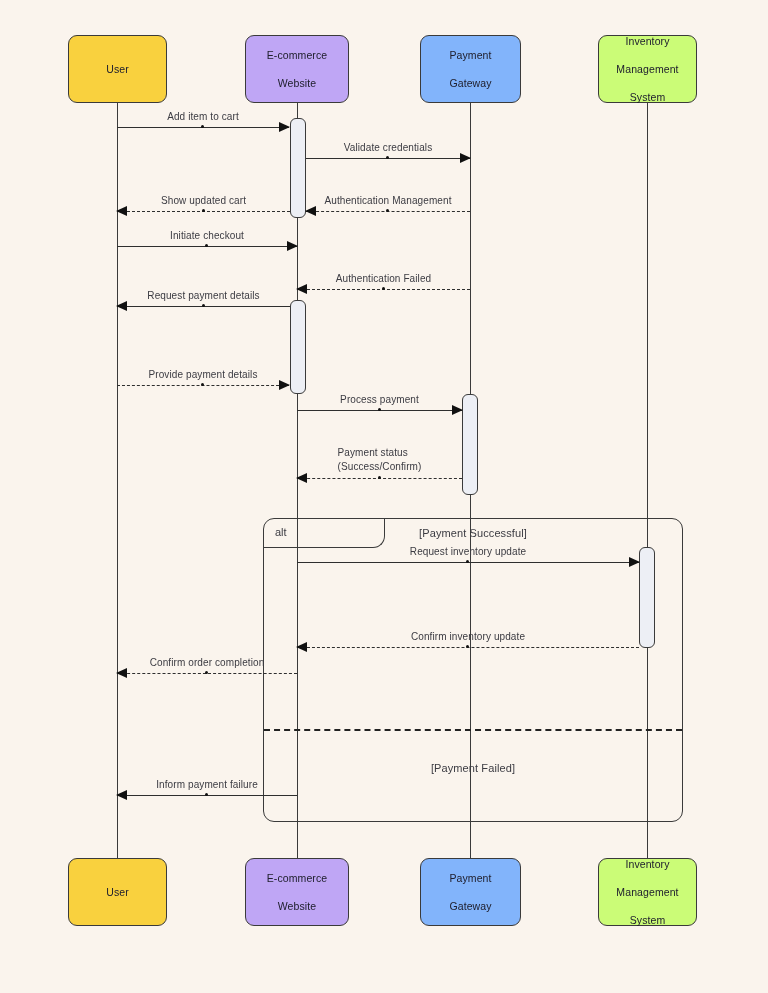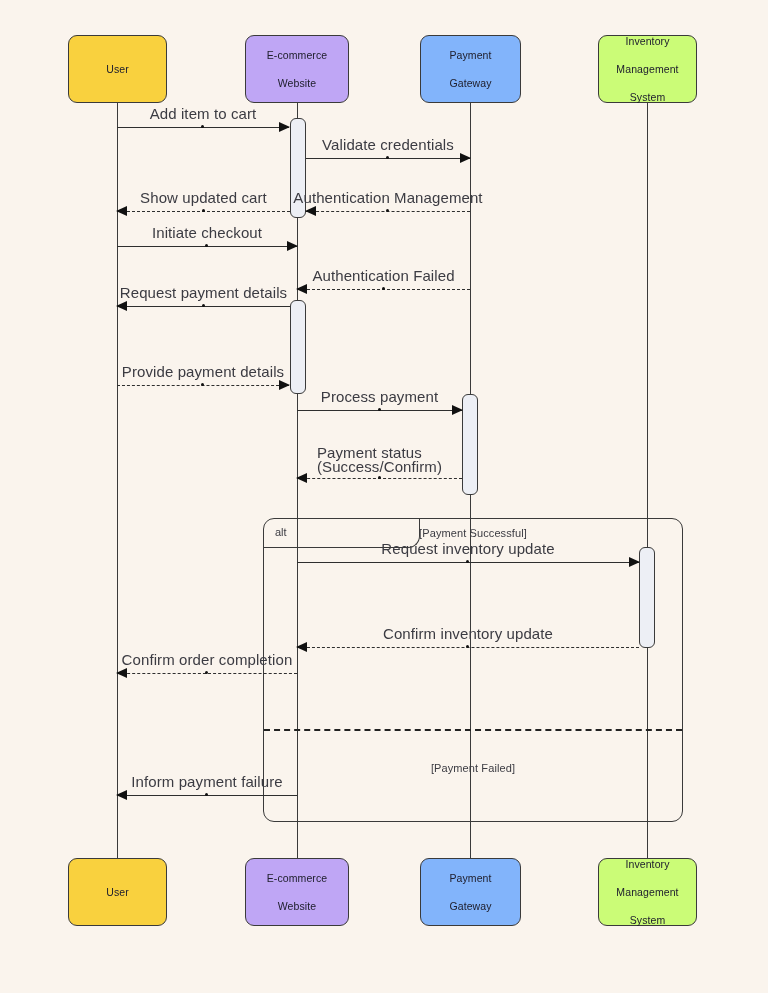--- a/index.html
+++ b/index.html
@@ -61,21 +61,21 @@
   .msg.left  .head{left:-1px; border-right:11px solid #111;}
   .msg .dot{
     position:absolute;top:-2px;left:50%;margin-left:-2px;
     width:3.2px;height:3.2px;border-radius:50%;background:#111;
   }
   .msg .label{
     position:absolute;
     left:50%;transform:translateX(-50%);
     bottom:5px;
     white-space:nowrap;
-    font-size:15px;
+    font-size:10px;
     color:#3b3b42;
     letter-spacing:.1px;
   }
   .msg .label.two{bottom:4px;line-height:14px;text-align:left;}
 
   
   #altbox{
     position:absolute;
     border:1.3px solid #3a3a3a;
     border-radius:11px;
@@ -159,21 +159,21 @@
       <span>Inventory</span><br><span>Management</span><br><span>System</span>
     </span>
   </div>
 
   <div class="activation" style="left:290px;top:118px;width:16px;height:100px;"></div>
   <div class="activation" style="left:290px;top:300px;width:16px;height:94px;"></div>
   <div class="activation" style="left:462px;top:394px;width:16px;height:101px;"></div>
   <div class="activation" style="left:639px;top:547px;width:16px;height:101px;"></div>
 
   <div id="altbox" style="left:263px;top:518px;width:420px;height:304px;"></div>
-  <div id="alttab" style="left:263px;top:518px;width:157px;height:30px;">
+  <div id="alttab" style="left:263px;top:518px;width:122px;height:30px;">
     <span class="t">alt</span>
   </div>
   <div class="altdiv" style="left:264px;top:729px;width:418px;"></div>
 
   <div class="guard" style="left:473px;top:527px;">[Payment Successful]</div>
   <div class="guard" style="left:473px;top:762px;">[Payment Failed]</div>
 
   <div class="msg right" style="left:117px;top:127px;width:172px;">
     <div class="line"></div>
     <div class="dot"></div>

